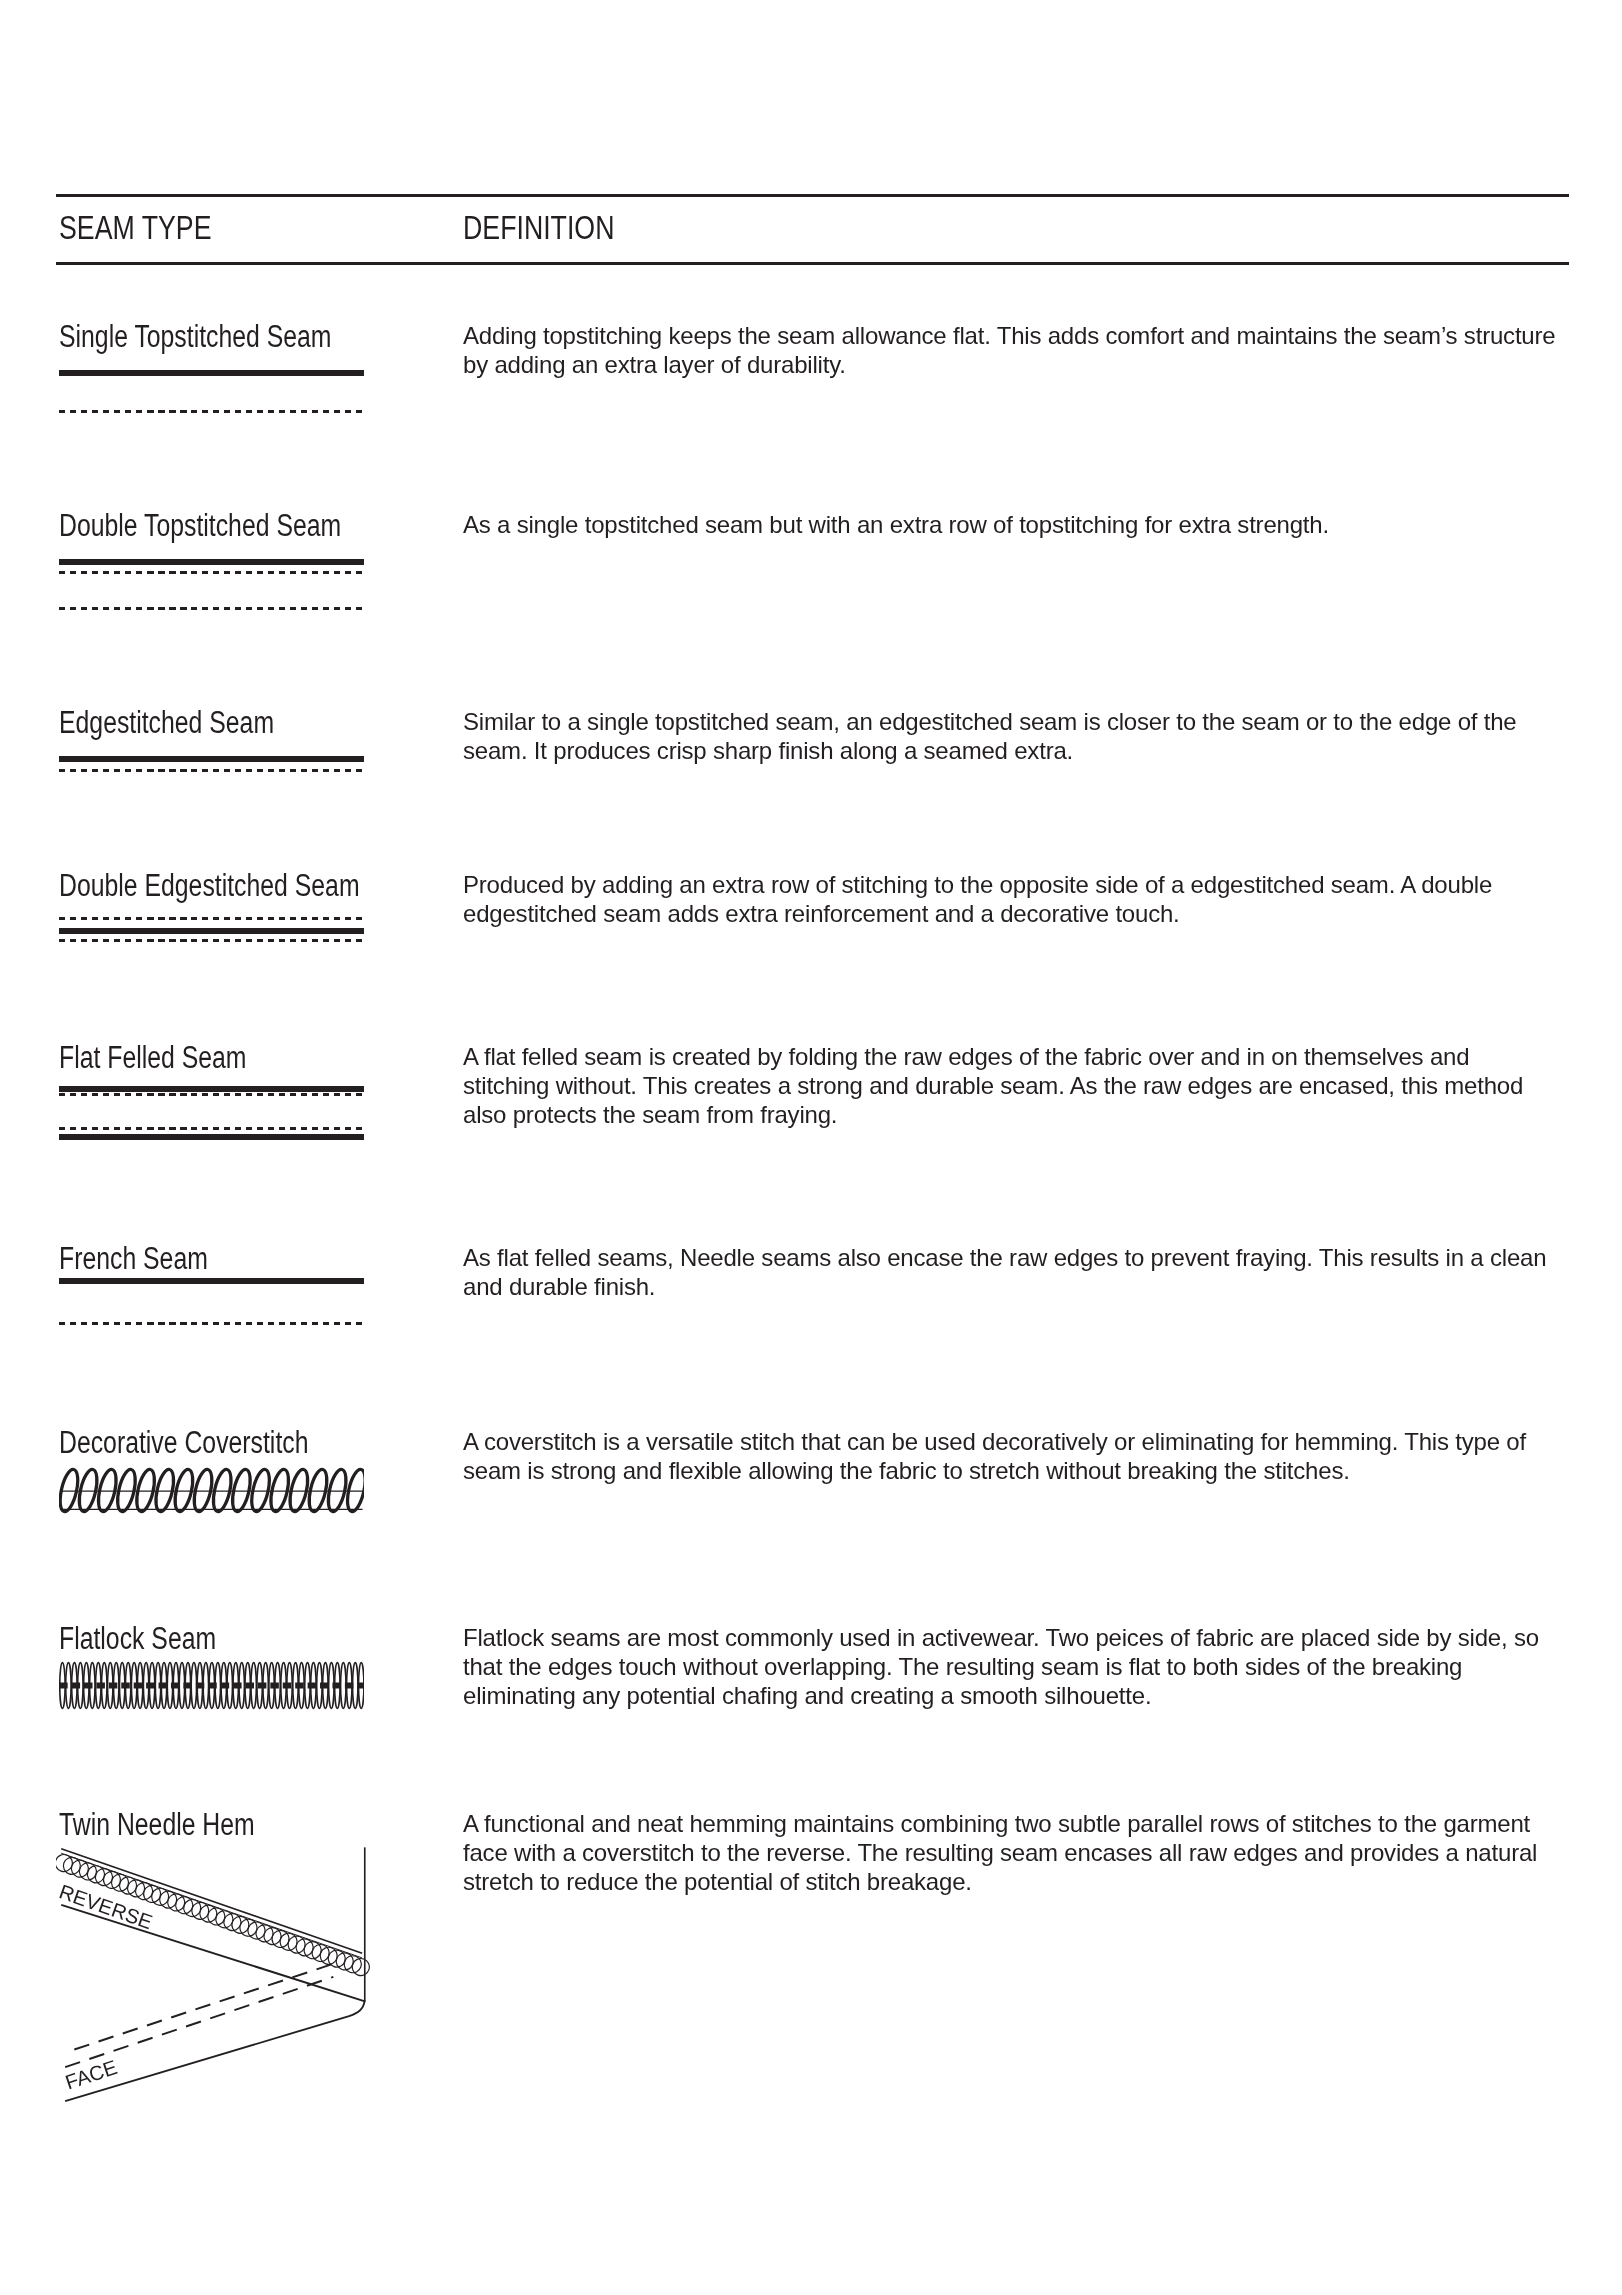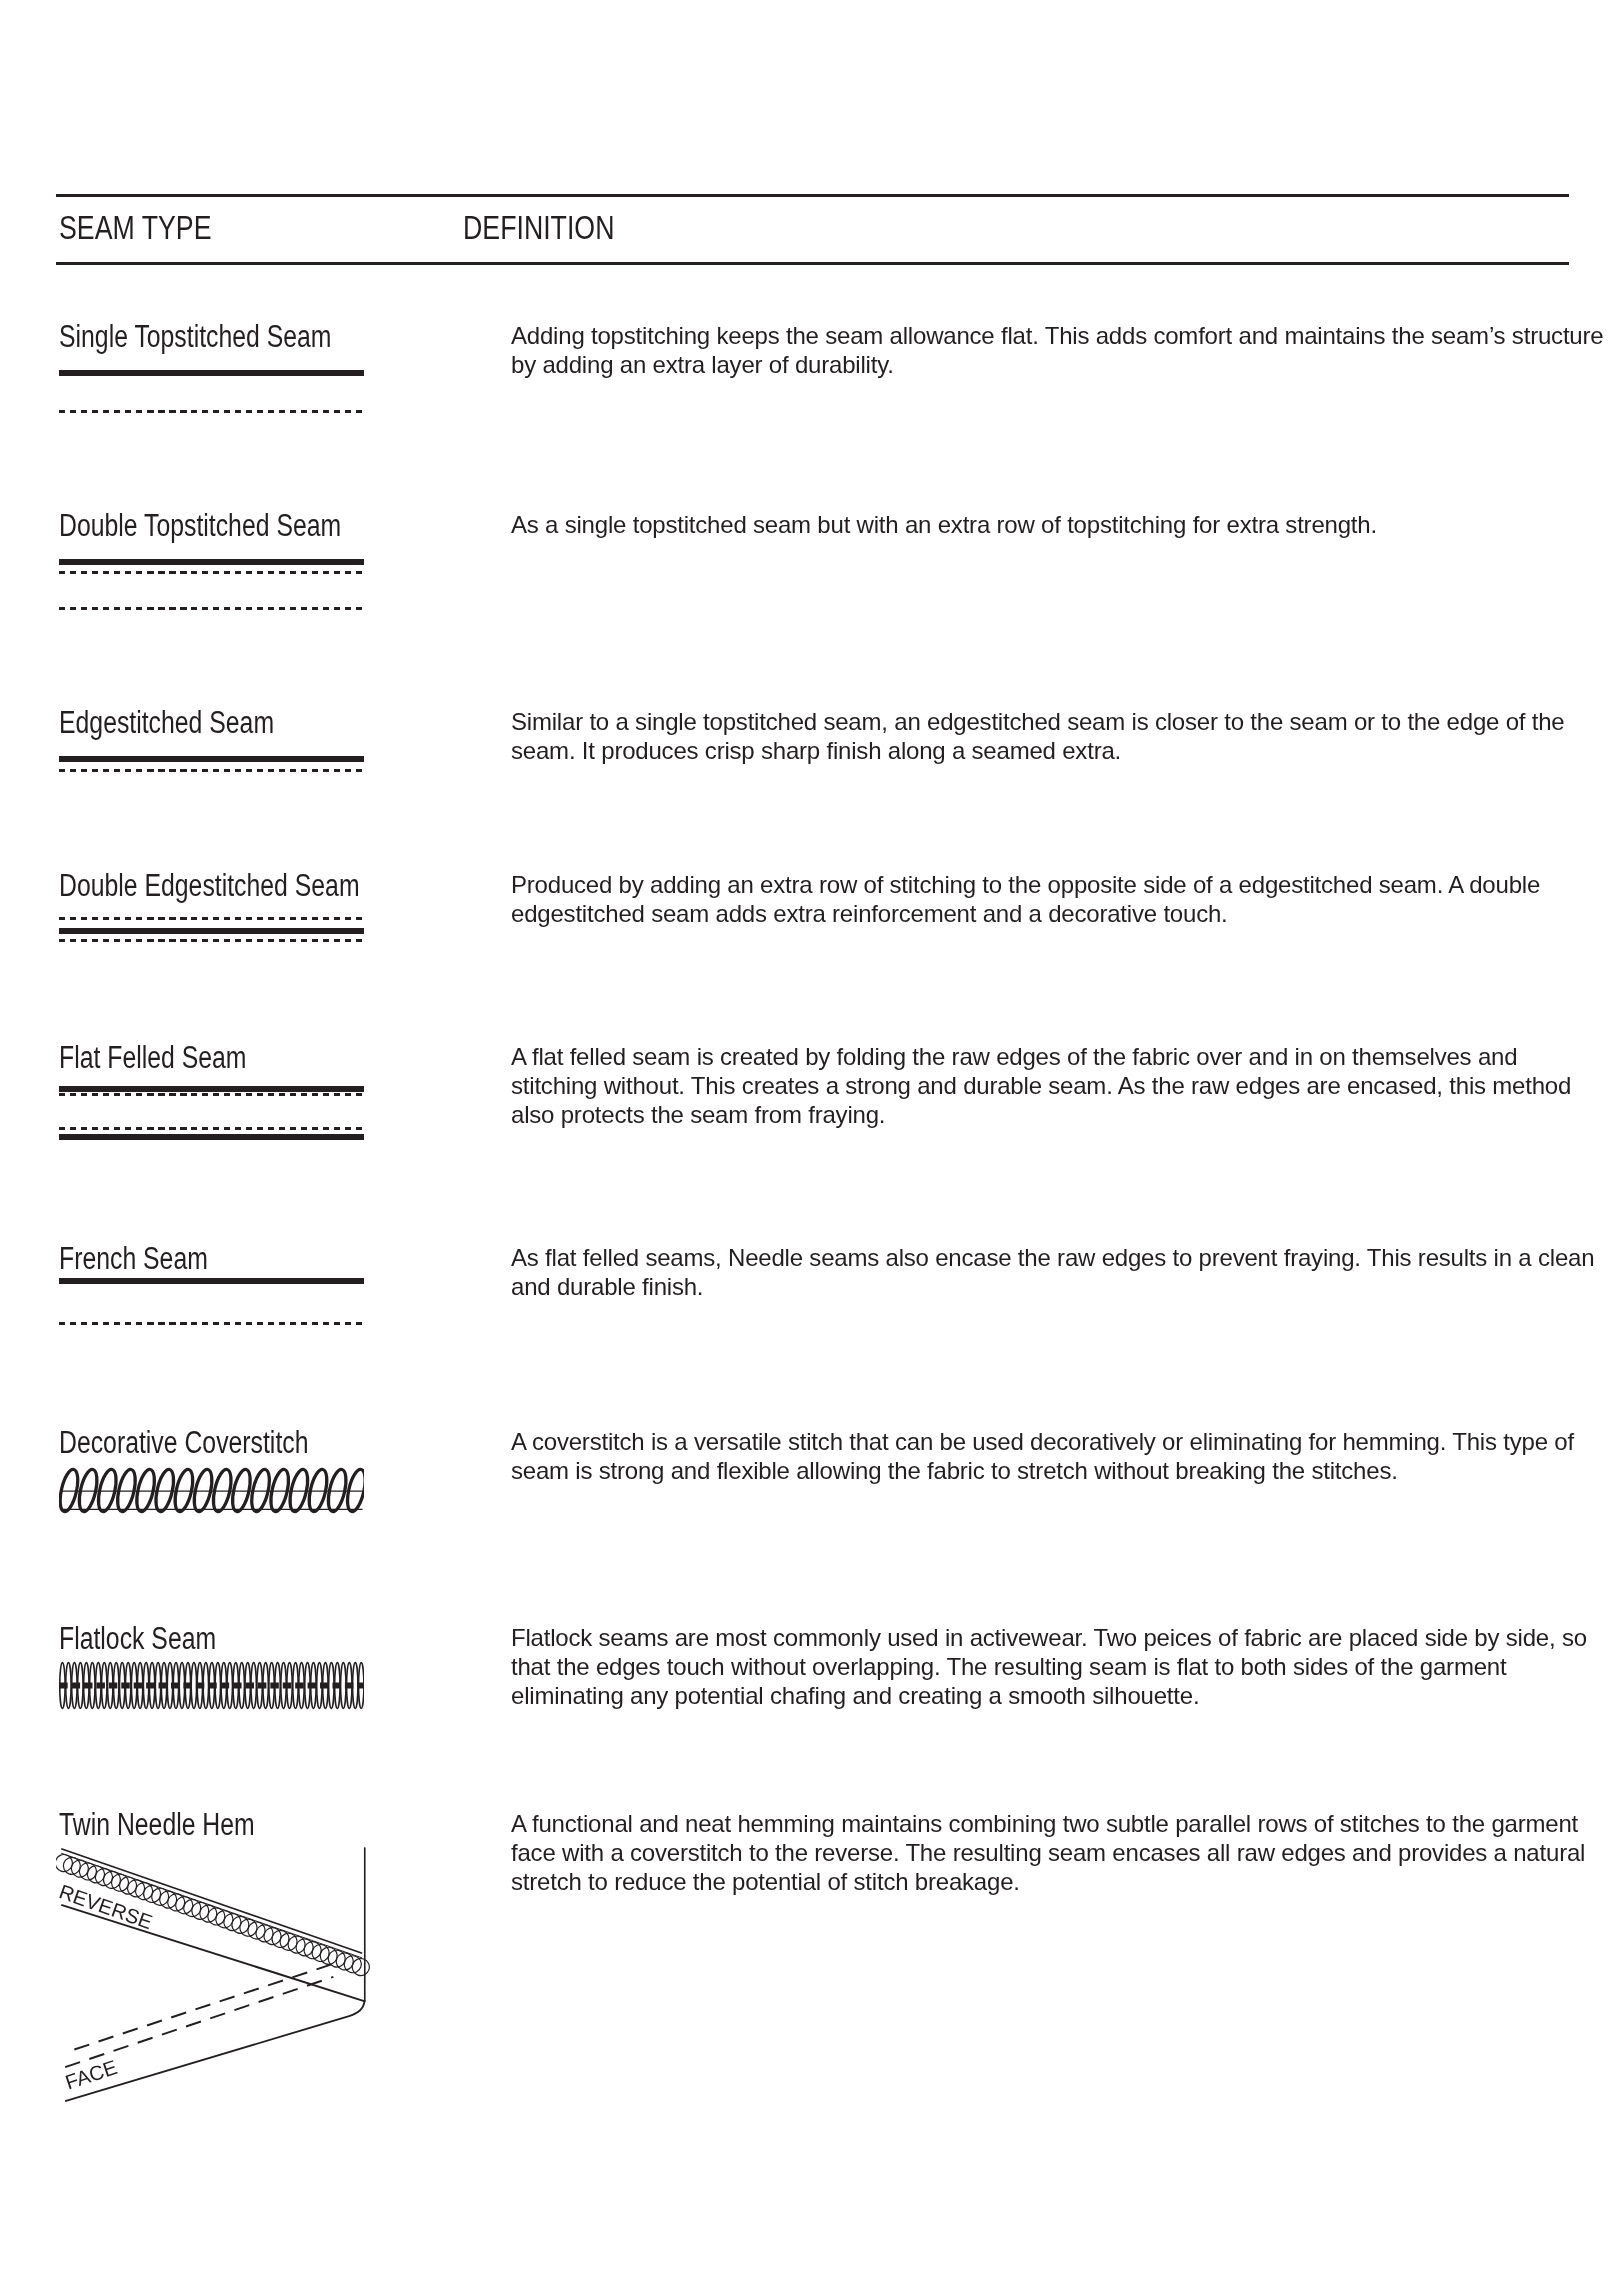--- a/index.html
+++ b/index.html
@@ -18,21 +18,21 @@
   #hdr-seam-type{left:59px;}
   #hdr-definition{left:463px;}
 
   .row{position:absolute;left:59px;width:1518px;}
   .seam-name{
     position:absolute;left:0;top:0;font-size:31px;line-height:31px;white-space:nowrap;
     display:inline-block;transform:scaleX(0.80);transform-origin:0 0;
   }
   .seam-def{
     position:absolute;left:404px;top:0;width:1093px;
-    font-size:24px;line-height:29px;letter-spacing:-0.2px;margin-left:48px;
+    font-size:24px;line-height:29px;letter-spacing:-0.2px;
   }
   .diagram{position:absolute;left:0;}
   .line{position:absolute;left:0;width:305px;}
   .solid{height:5.9px;background:#231f20;}
   .dash{
     height:3.3px;
     background:repeating-linear-gradient(90deg,#231f20 0 6.5px,transparent 6.5px 11px);
   }
   svg{display:block;}
   svg text{font-family:"Liberation Sans",sans-serif;fill:#231f20;}
@@ -182,21 +182,21 @@
         <ellipse cx="407.16" cy="39" rx="4.1" ry="35"></ellipse>
         <ellipse cx="416.3" cy="39" rx="4.1" ry="35"></ellipse>
         <ellipse cx="425.44000000000005" cy="39" rx="4.1" ry="35"></ellipse>
         <ellipse cx="434.58000000000004" cy="39" rx="4.1" ry="35"></ellipse>
         <ellipse cx="443.72" cy="39" rx="4.1" ry="35"></ellipse>
         <ellipse cx="452.86" cy="39" rx="4.1" ry="35"></ellipse>
         <ellipse cx="462" cy="39" rx="4.1" ry="35"></ellipse>
       </g>
     <line x1="0" y1="39" x2="466" y2="39" stroke-width="9" stroke-dasharray="13 6"></line>
   </svg>
-  <div class="seam-def">Flatlock seams are most commonly used in activewear. Two peices of fabric are placed side by side, so that the edges touch without overlapping. The resulting seam is flat to both sides of the garment eliminating any potential chafing and creating a smooth silhouette.</div>
+  <div class="seam-def">Flatlock seams are most commonly used in activewear. Two peices of fabric are placed side by side, so that the edges touch without overlapping. The resulting seam is flat to both sides of the breaking eliminating any potential chafing and creating a smooth silhouette.</div>
 </div>
 
 <div class="row" style="top:1809px;">
   <span class="seam-name">Twin Needle Hem</span>
   <svg class="diagram" style="top:33px;left:-3.3px" width="314" height="275" viewBox="0 0 480 420" fill="none" stroke="#231f20">
 
     <line x1="472" y1="8" x2="472" y2="244" stroke-width="2.5"></line>
 
     <line x1="8" y1="10" x2="468" y2="170" stroke-width="2.5"></line>
     <line x1="8" y1="17" x2="468" y2="177" stroke-width="1.5"></line>

